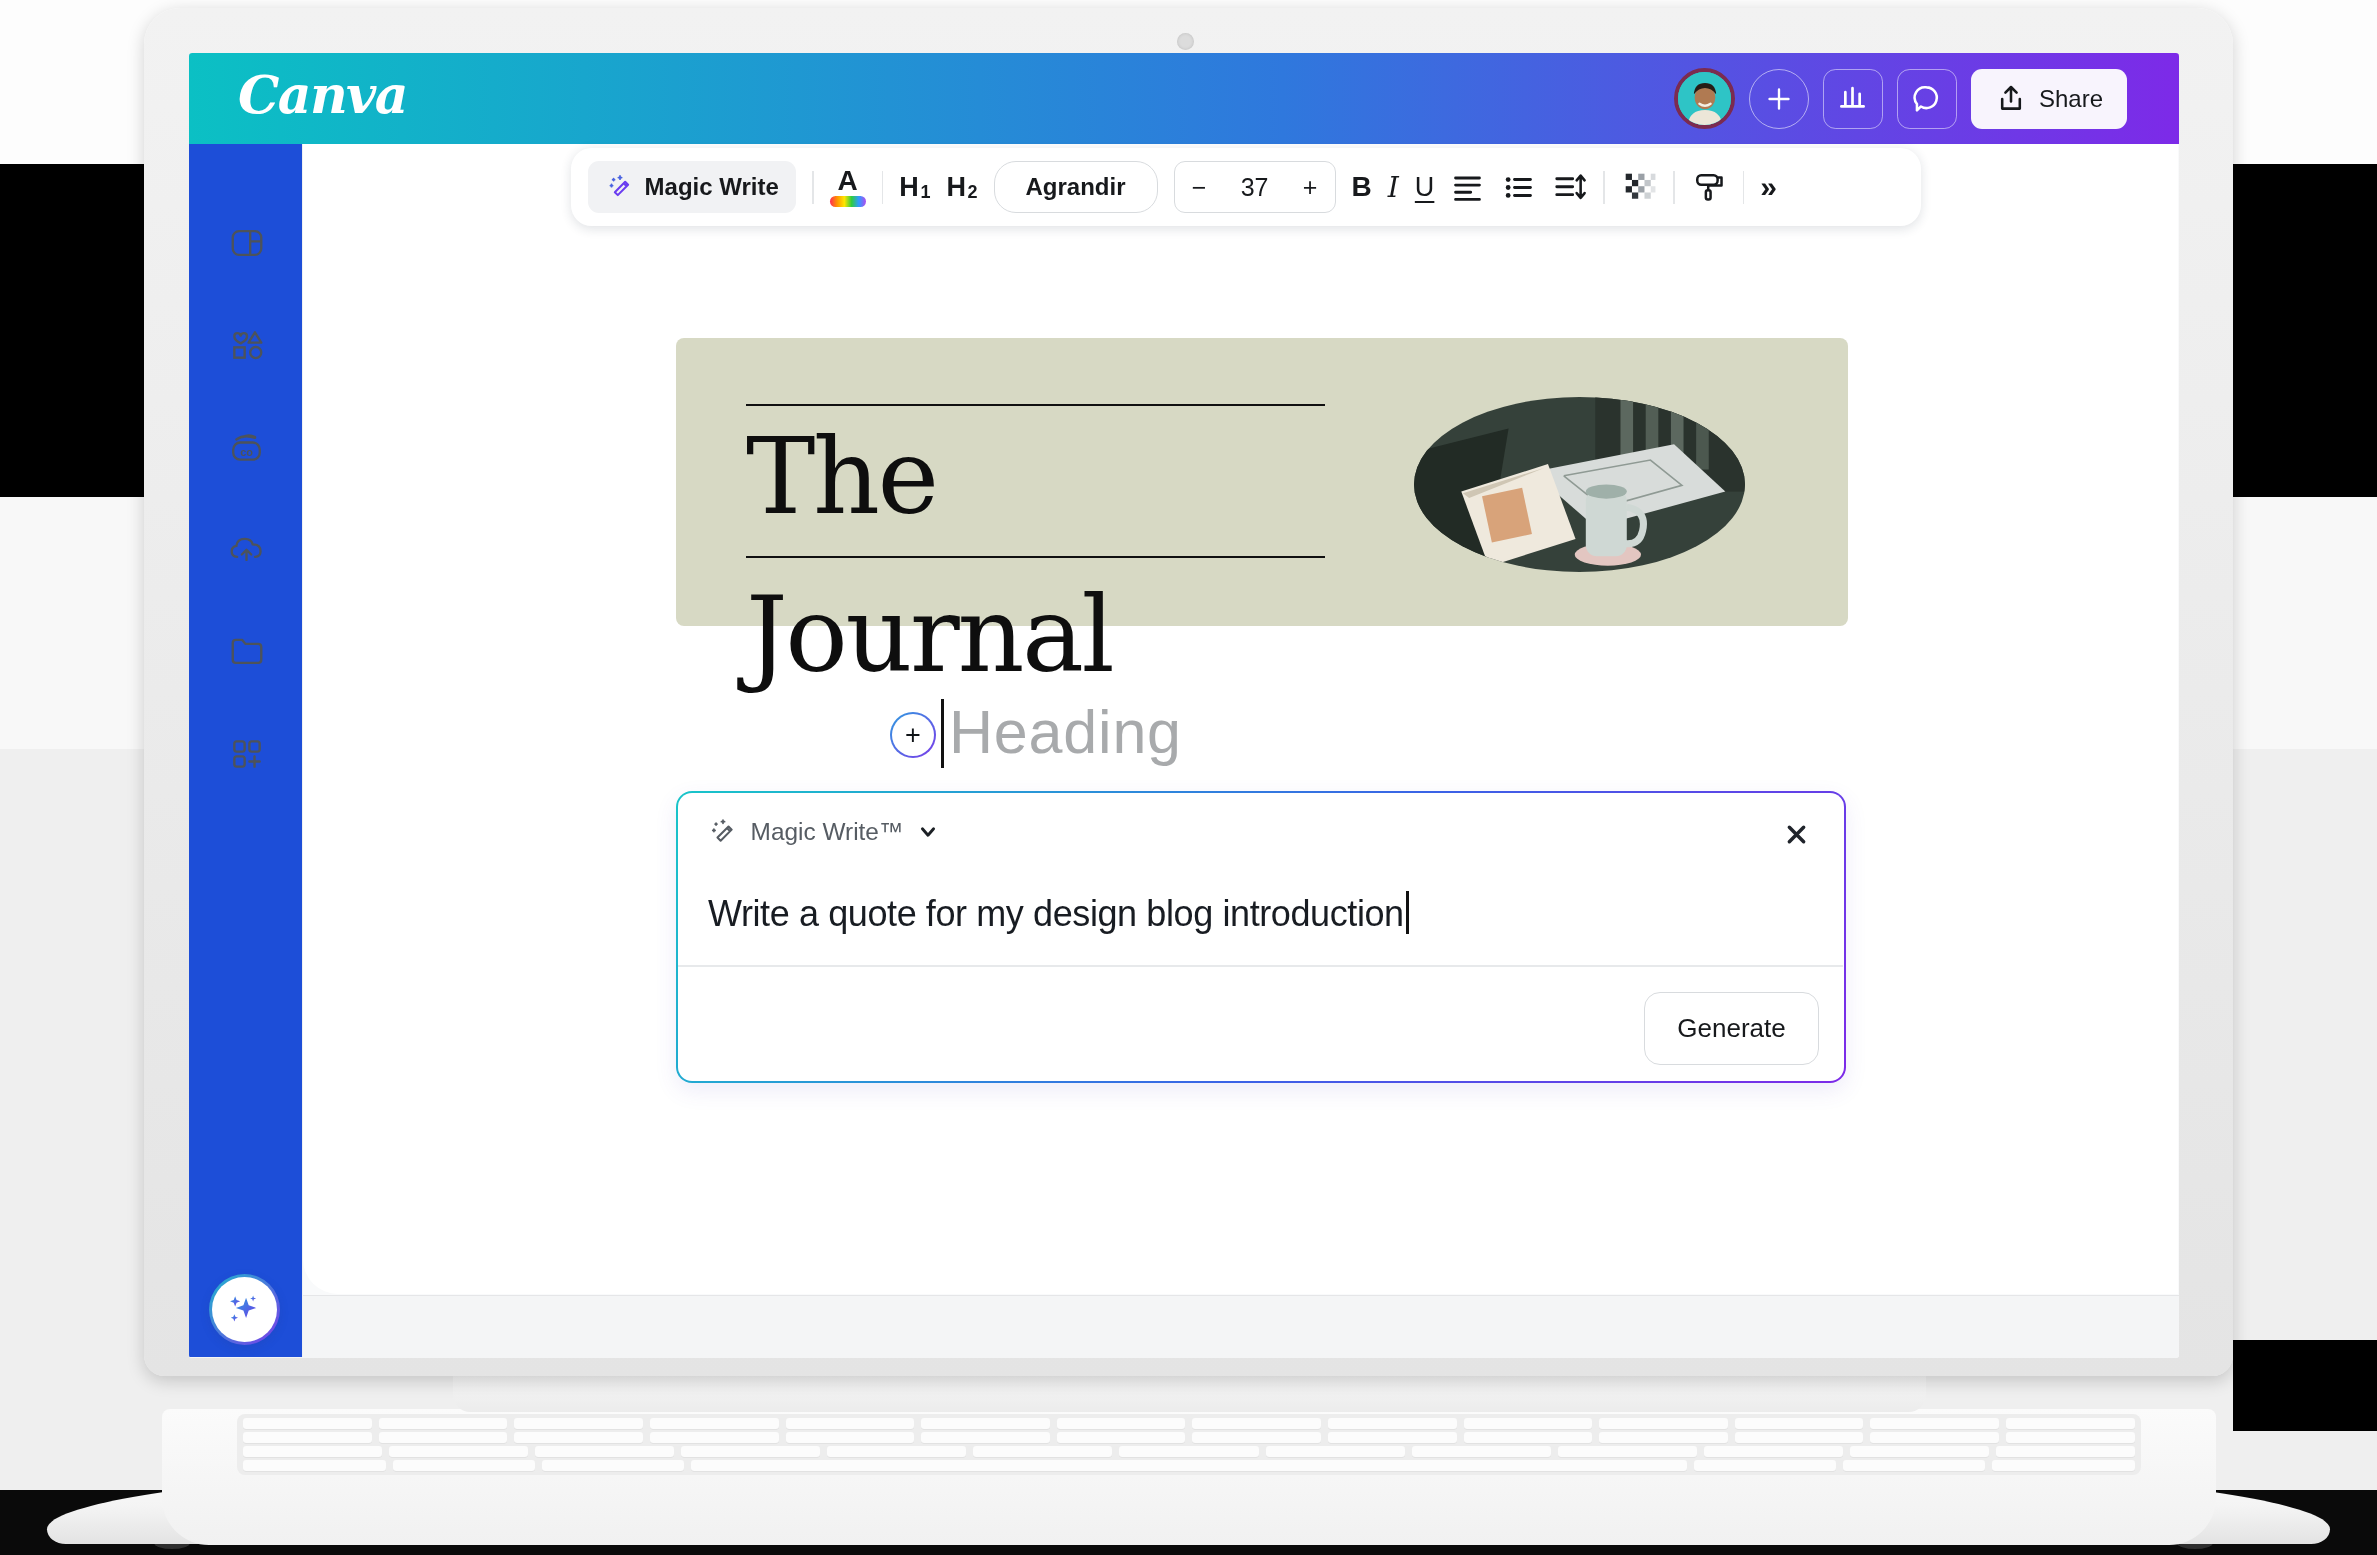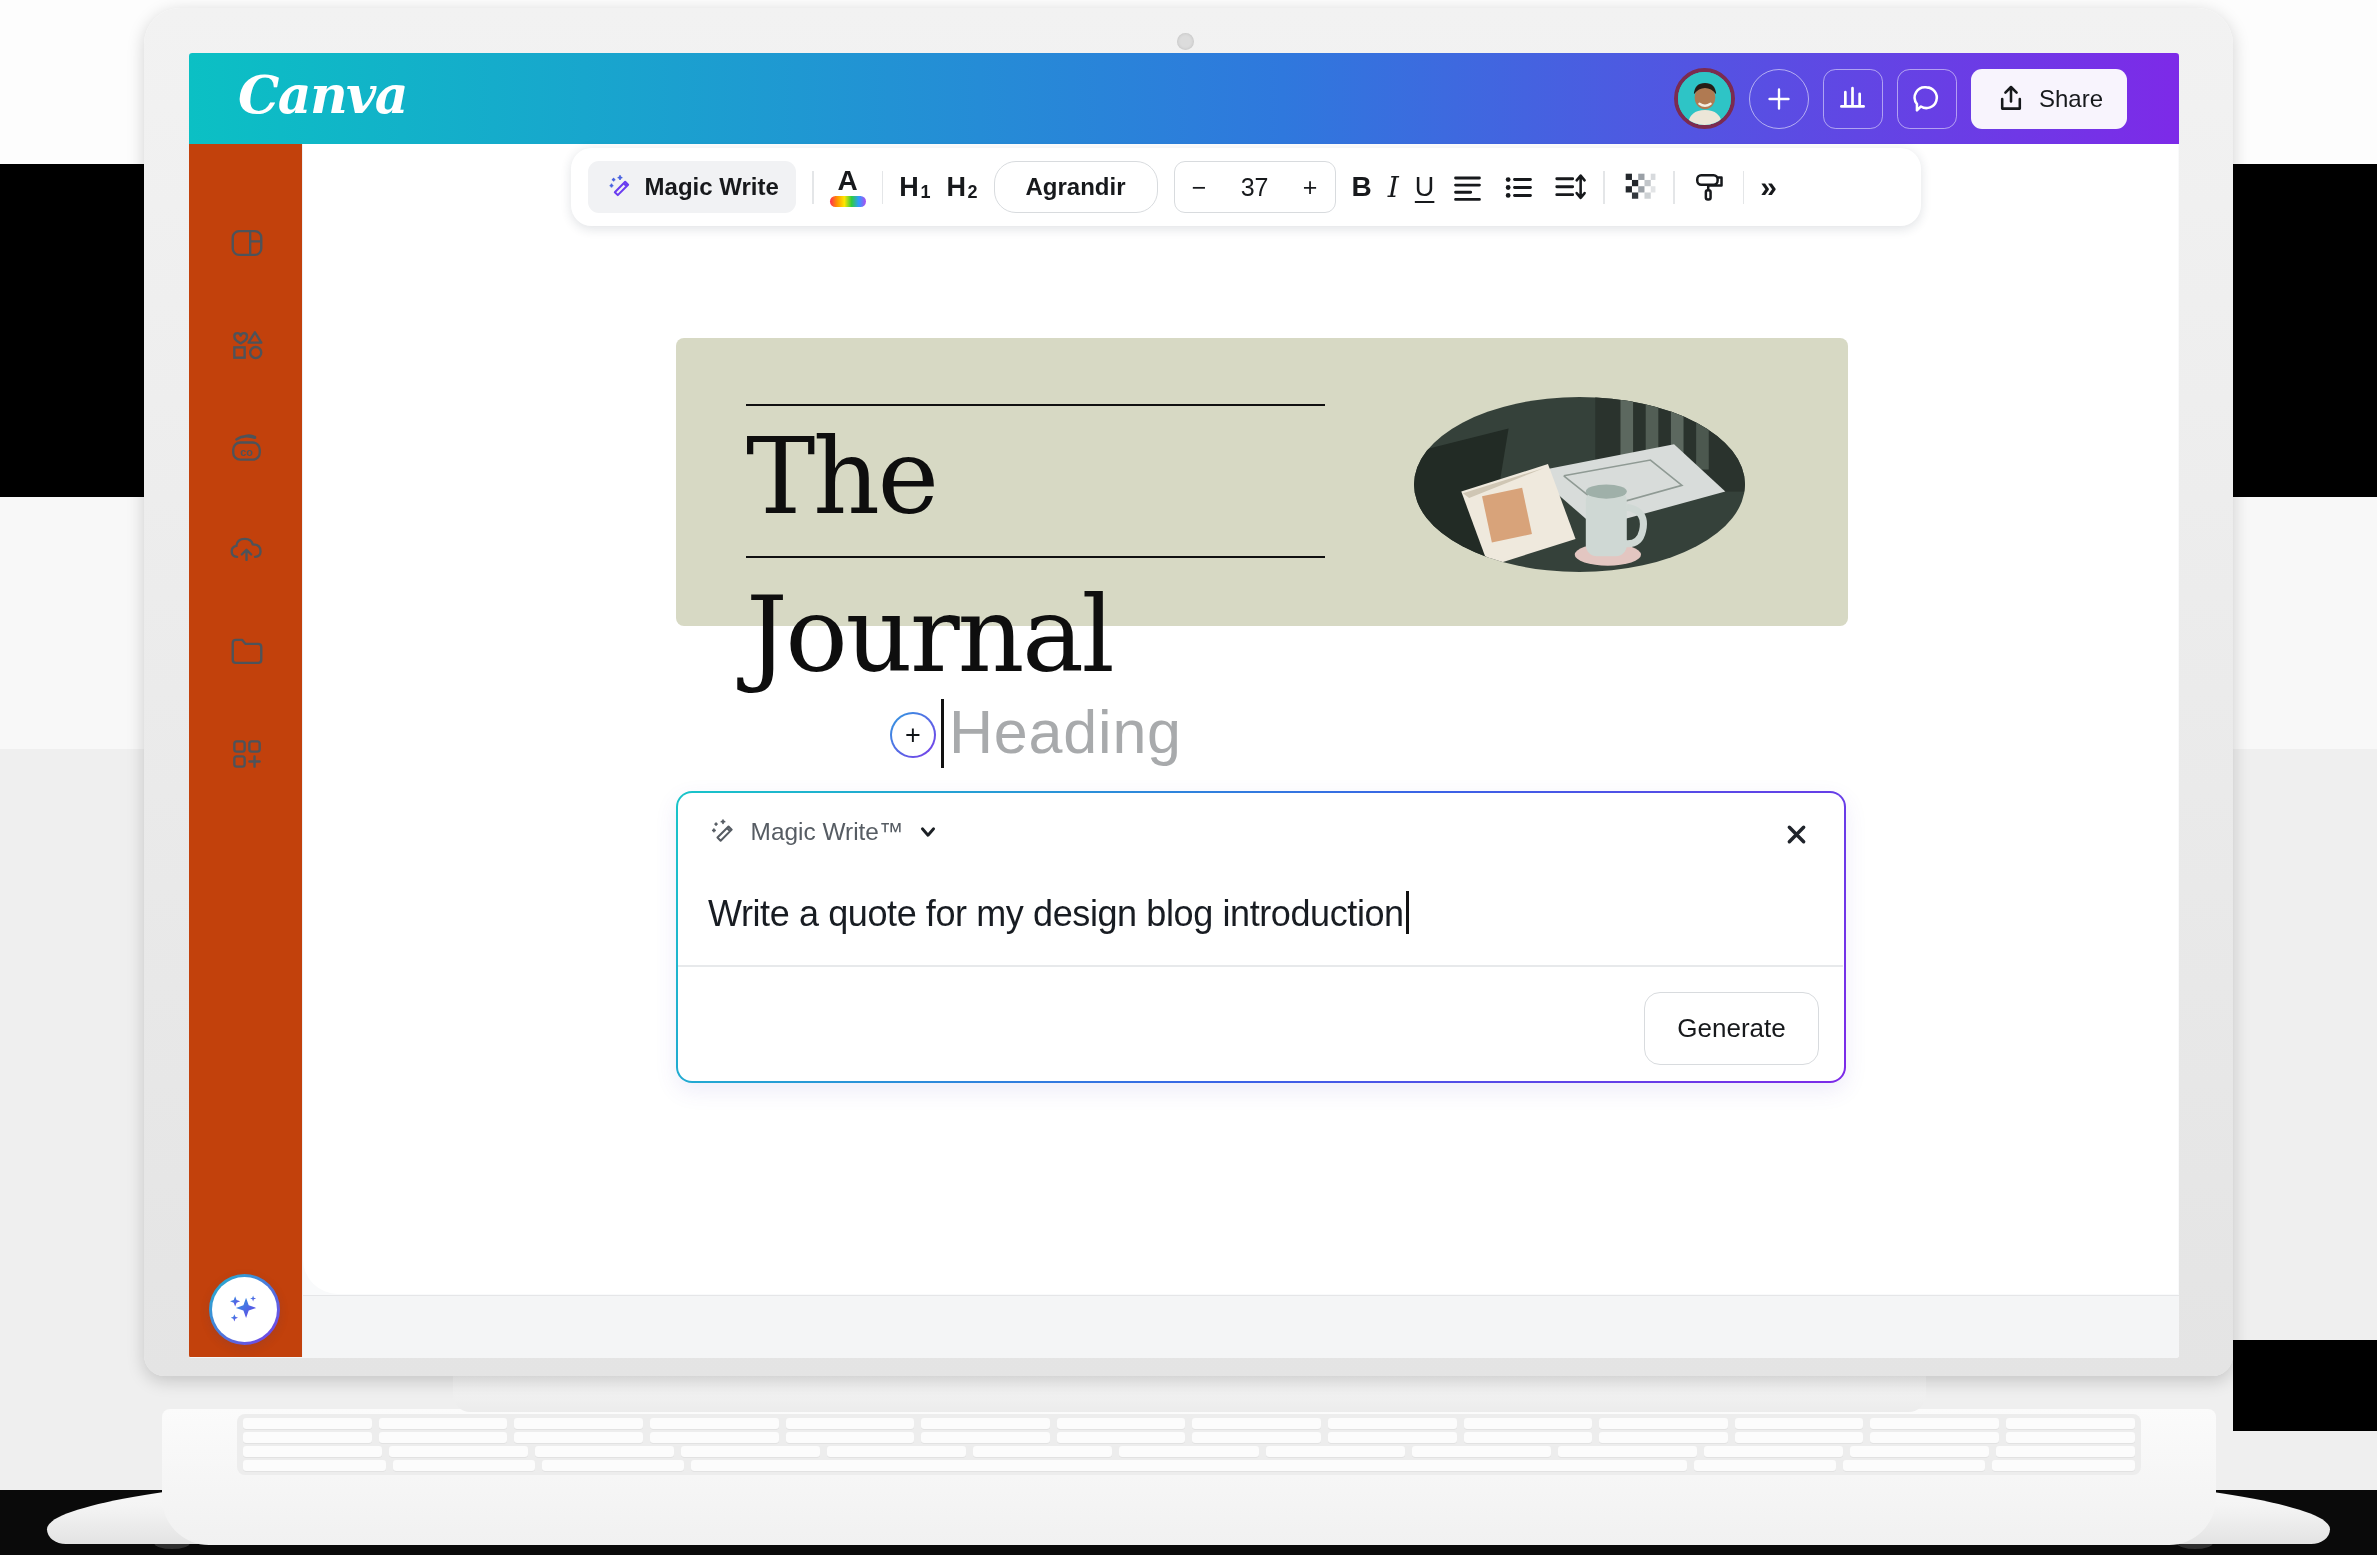--- a/index.html
+++ b/index.html
@@ -44,21 +44,21 @@
   .hdr-right{position:absolute;right:52px;top:0;height:91px;display:flex;align-items:center;gap:14px;}
   .avatar{width:61px;height:61px;border-radius:50%;border:4px solid #7b2b50;overflow:hidden;background:#2ec4c6;}
   .hdr-circle{width:60px;height:60px;border-radius:50%;border:1.6px solid rgba(255,255,255,.55);
     display:flex;align-items:center;justify-content:center;}
   .hdr-sq{width:60px;height:60px;border-radius:12.6px;border:1.6px solid rgba(255,255,255,.5);
     display:flex;align-items:center;justify-content:center;}
   .share-btn{height:60px;padding:0 24px;border-radius:11px;background:#f8f4fd;display:flex;
     align-items:center;gap:12px;color:#17191c;font-size:24px;font-weight:500;}
 
   
-  .side-rail{position:absolute;left:0;top:91px;width:114px;height:1213px;background:#c2410c;
+  .side-rail{position:absolute;left:0;top:91px;width:114px;height:1213px;background:#1d4ed8;
     border-right:0.8px solid #eef0f2;z-index:4;}
   .rail-item{position:absolute;left:30px;width:55px;height:55px;display:flex;align-items:center;justify-content:center;}
 
   
   .doc-canvas{position:absolute;left:114px;top:91px;width:1875px;height:1150px;background:#ffffff;
     border-radius:0 0 0 35px;z-index:2;}
 
   
   .toolbar{position:absolute;left:382px;top:95px;width:1350px;height:78px;background:#ffffff;
     border-radius:20.5px;box-shadow:0 2.4px 11px rgba(35,50,70,.14);display:flex;align-items:center;

